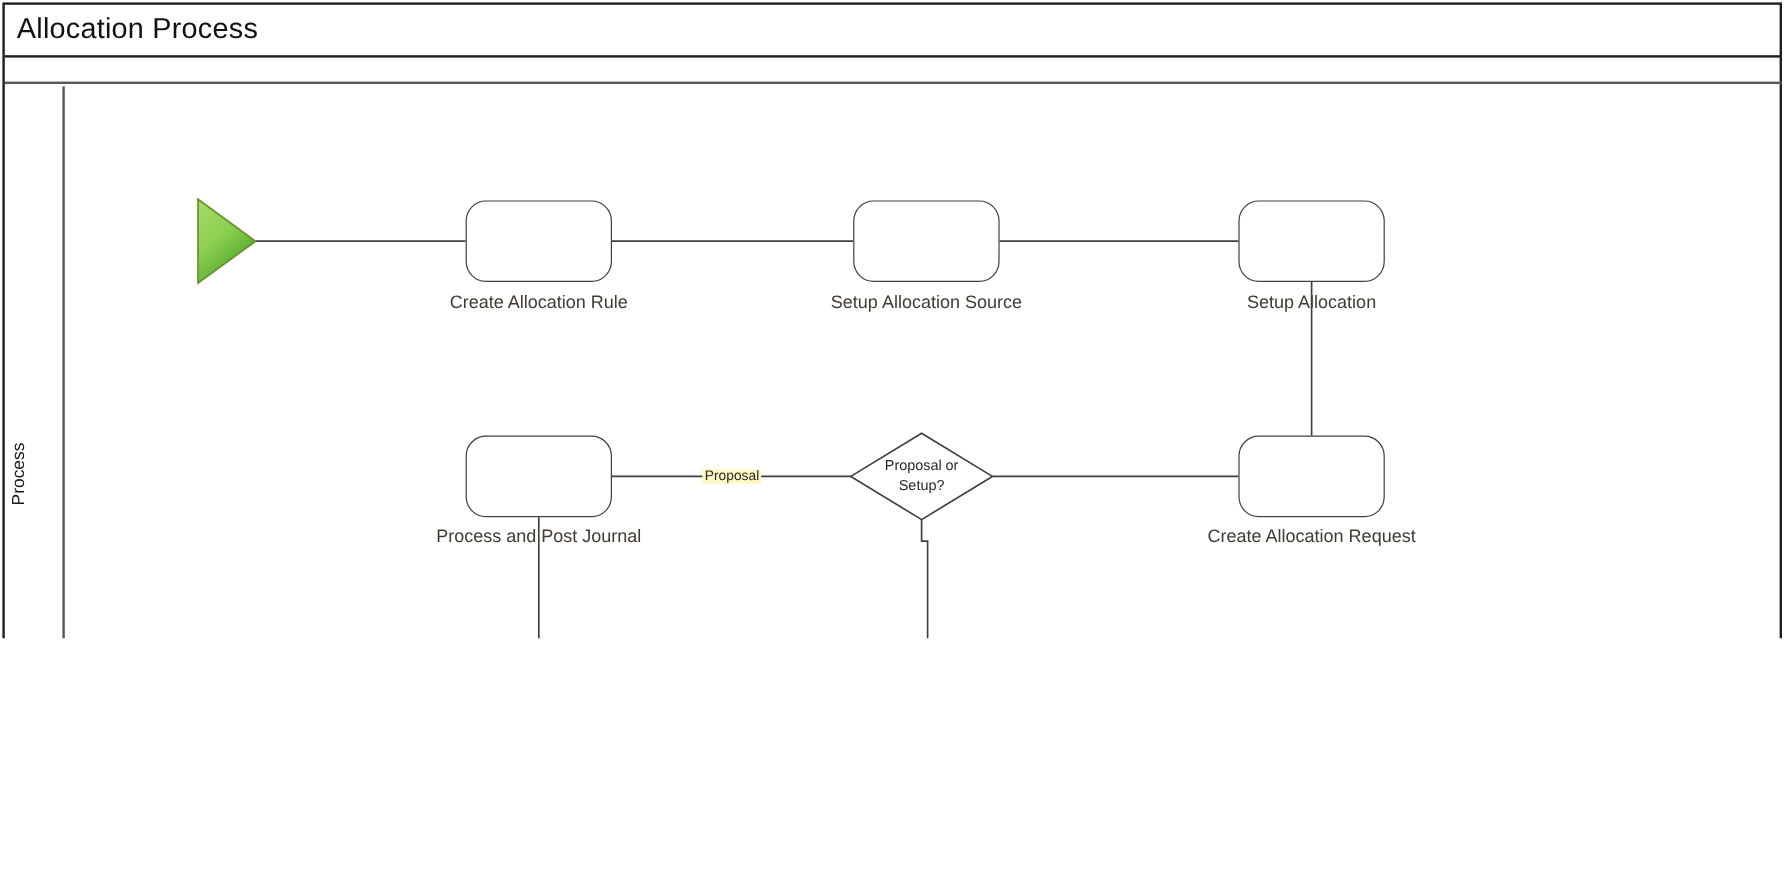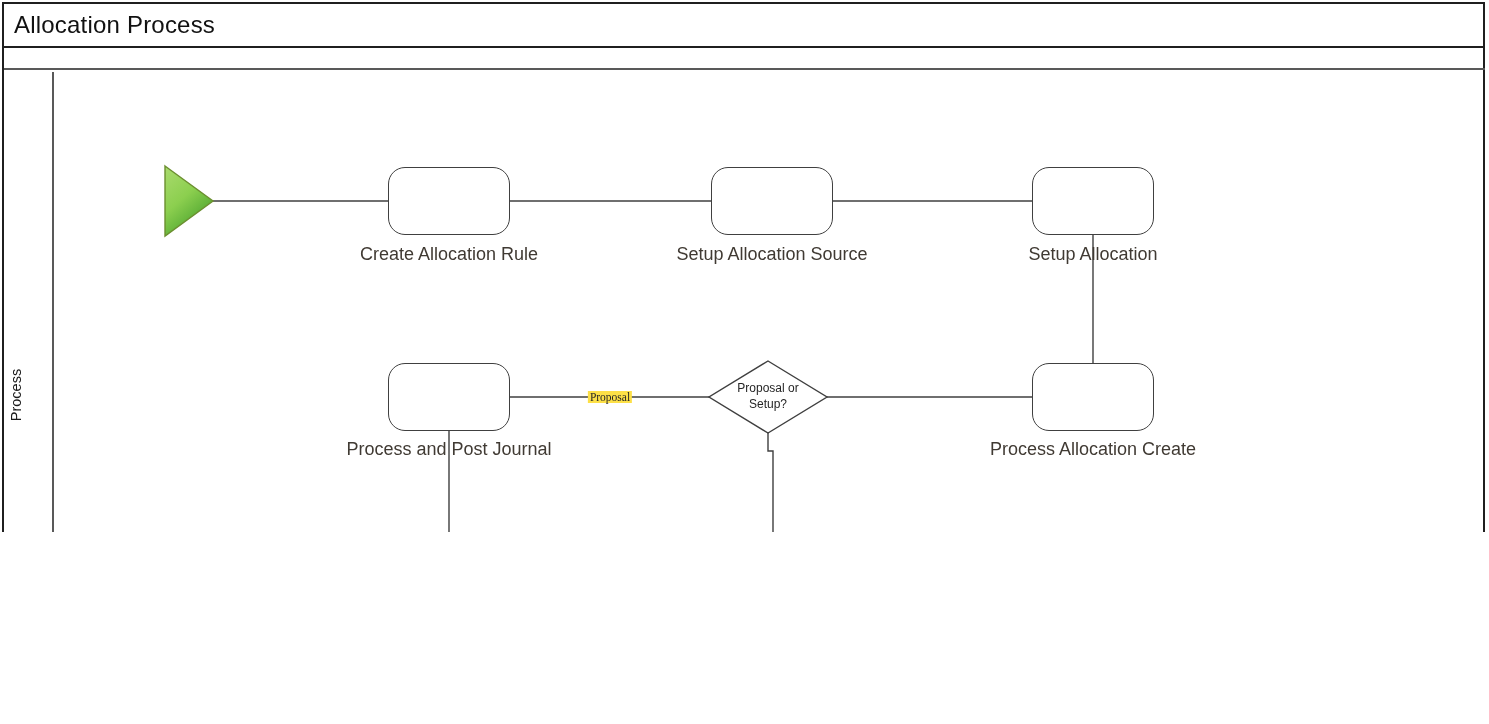--- a/index.html
+++ b/index.html
@@ -13,25 +13,25 @@
   .sub-band{position:absolute;left:4px;top:50px;width:1481px;height:20px;border-bottom:2px solid #595959;box-sizing:border-box;}
   .lane-col{position:absolute;left:4px;top:72px;width:50px;height:646px;border-right:2px solid #595959;box-sizing:border-box;}
   .lane-label{position:absolute;left:-73px;top:315px;width:170px;text-align:center;transform:rotate(-90deg);font-size:14.5px;color:#1a1a1a;}
   svg.shapes{position:absolute;left:0;top:0;}
   .task{
     position:absolute;width:122px;height:68px;box-sizing:border-box;
     background:#ffffff;border:1.4px solid #404040;border-radius:17px;
   }
   .node-label{
     position:absolute;width:300px;text-align:center;
-    font-size:18px;color:#403a33;line-height:1.15;
+    font-size:15px;color:#403a33;line-height:1.15;
   }
   .edge-label{
     position:absolute;text-align:right;font-size:11.5px;color:#262626;
-    background:#fde047;padding:0 2px;transform:translate(-50%,-50%);font-family:Liberation Serif, serif;
+    background:#fef9c3;padding:0 2px;transform:translate(-50%,-50%);
   }
   .decision-label{
     position:absolute;left:728px;top:381px;width:80px;text-align:center;
     font-size:12px;line-height:1.3;color:#262626;
   }
 </style>
 </head>
 <body>
 
 <div class="stage">
@@ -97,20 +97,20 @@
   <div class="task" style="left:388px;top:167px;"></div>
   <div class="task" style="left:711px;top:167px;"></div>
   <div class="task" style="left:1032px;top:167px;"></div>
   <div class="task" style="left:388px;top:363px;"></div>
   <div class="task" style="left:1032px;top:363px;"></div>
 
   <div class="node-label" style="left:299px;top:244px;">Create Allocation Rule</div>
   <div class="node-label" style="left:622px;top:244px;">Setup Allocation Source</div>
   <div class="node-label" style="left:943px;top:244px;">Setup Allocation</div>
   <div class="node-label" style="left:299px;top:439px;">Process and Post Journal</div>
-  <div class="node-label" style="left:943px;top:439px;">Process Allocation Create</div>
+  <div class="node-label" style="left:943px;top:439px;">Create Allocation Request</div>
 
   <div class="decision-label">Proposal or Setup?</div>
 
   <div class="edge-label" style="left:610px;top:397px;">Proposal</div>
   <div class="edge-label" style="left:772px;top:492px;margin-top:46px;">Post</div>
 
 </div>
 
 </body></html>

